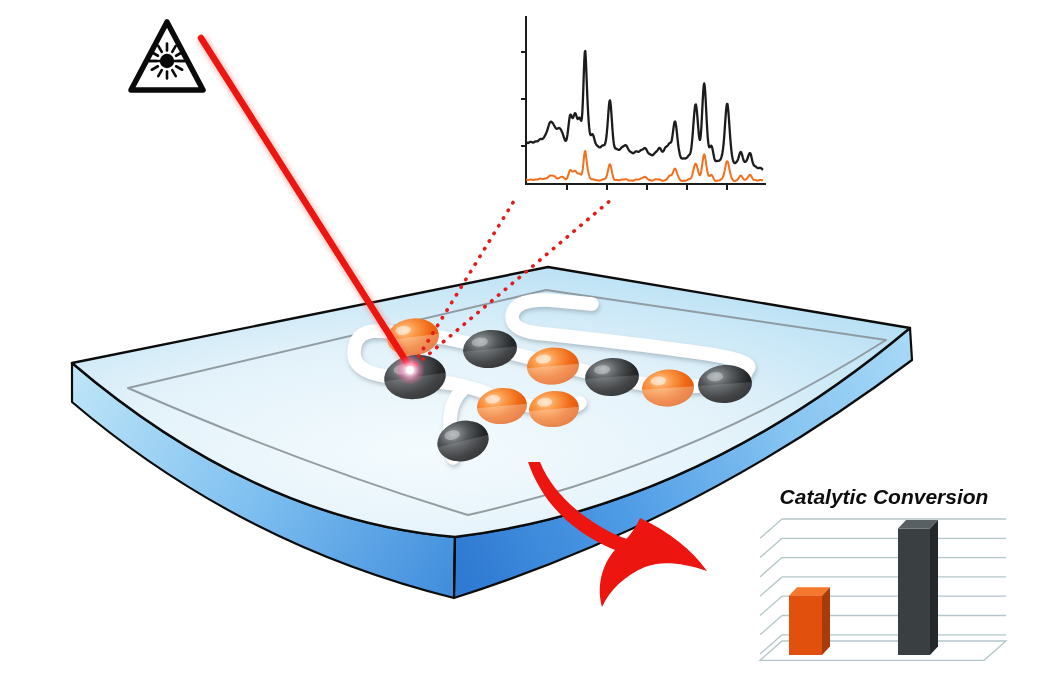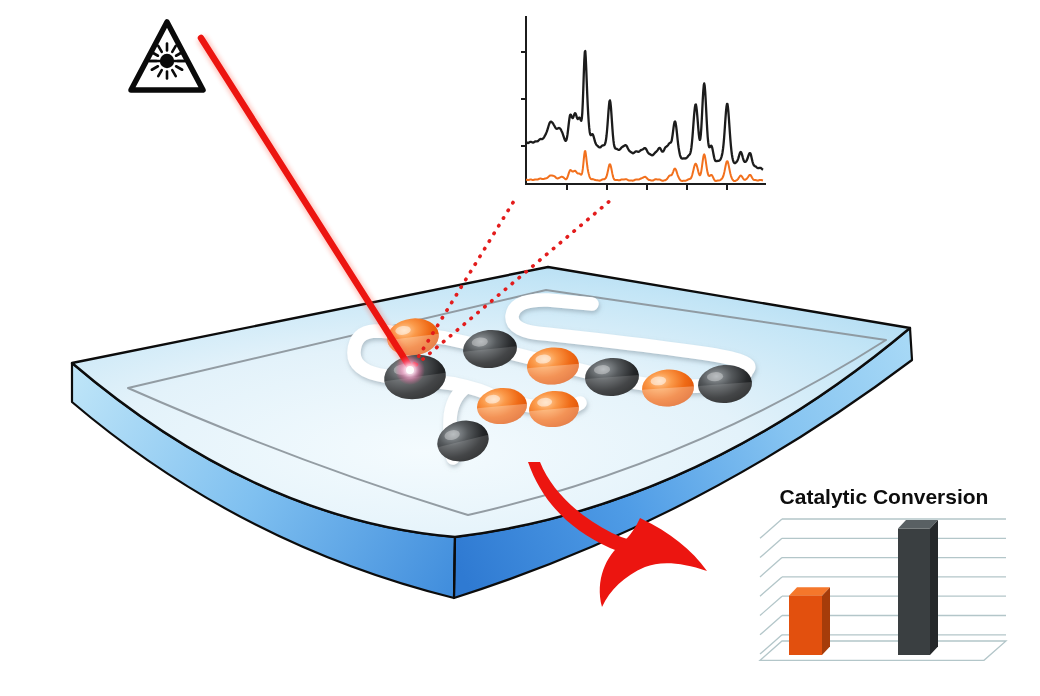--- a/index.html
+++ b/index.html
@@ -1,17 +1,17 @@
 <!DOCTYPE html>
 <html><head>
 <meta charset="utf-8">
 <style>
   html,body{margin:0;padding:0;background:#fff;}
   .stage{position:relative;width:1040px;height:680px;background:#ffffff;overflow:hidden;
-         font-family:"Liberation Sans",sans-serif;}
+         font-family:"Liberation Sans",sans-serif;font-style:italic;}
   svg{display:block}
   .bartitle{font-family:"Liberation Sans",sans-serif;font-weight:700;font-size:21px;fill:#0d0d0d;}
 </style>
 </head>
 <body>
 
 <div class="stage">
 <svg width="1040" height="696" viewBox="0 0 1040 696">
   <defs>
     <radialGradient id="grad-top" cx="0.42" cy="0.68" r="0.85">

